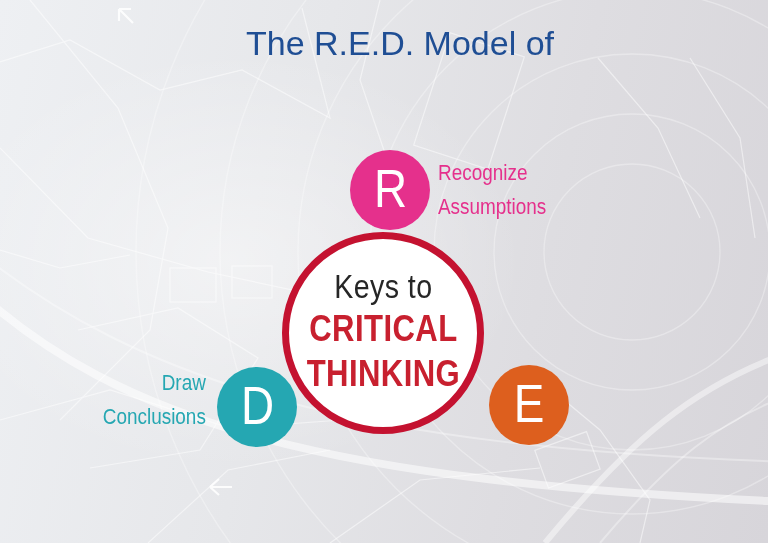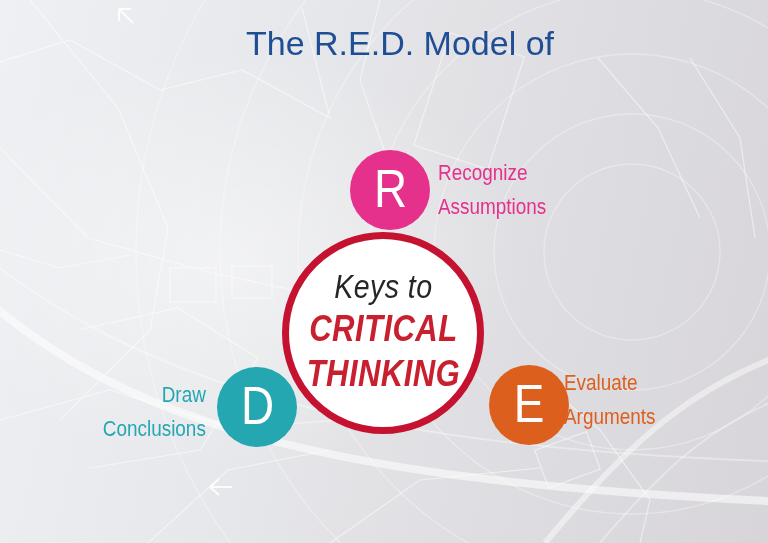--- a/index.html
+++ b/index.html
@@ -50,21 +50,20 @@
   .center-circle {
     position: absolute;
     left: 282px; top: 232px;
     width: 202px; height: 202px;
     box-sizing: border-box;
     background: #ffffff;
     border: 7px solid #c41230;
     border-radius: 50%;
     display: flex; align-items: center; justify-content: center;
     z-index: 4;
-    font-style: italic;
   }
   .center-text {
     text-align: center;
     transform: scaleX(0.84);
     transform-origin: 50% 50%;
     margin-top: -4px;
   }
   .center-text .keys {
     color: #262626;
     font-size: 34px; line-height: 40px;
@@ -83,21 +82,21 @@
     font-size: 22px; line-height: 34px;
     font-weight: 400;
     z-index: 2;
     white-space: nowrap;
   }
   .node-label .inner { display: inline-block; transform: scaleX(0.86); }
   .label-recognize { left: 438px; top: 156px; color: #e5308c; }
   .label-recognize .inner { transform-origin: 0 50%; }
   .label-evaluate { left: 564px; top: 366px; color: #dd5f1e; }
   .label-evaluate .inner { transform-origin: 0 50%; }
-  .label-draw { right: 562px; top: 366px; text-align: right; color: #25a7b2; margin-top: 12px; }
+  .label-draw { right: 562px; top: 366px; text-align: right; color: #25a7b2; }
   .label-draw .inner { transform-origin: 100% 50%; }
 </style>
 </head>
 <body>
 
 <div class="stage">
 
   <svg class="bg-svg" width="768" height="543" viewBox="0 0 768 543" aria-hidden="true">
     <g fill="none" stroke="#ffffff">
 
@@ -152,26 +151,20 @@
   <div class="node-label label-recognize">
     <span class="inner">
       <span>Recognize</span><br>
       <span>Assumptions</span>
     </span>
   </div>
 
   <div class="badge badge-e">
     <span class="letter">E</span>
   </div>
-  <div class="node-label label-evaluate">
-    <span class="inner">
-      <span>Evaluate</span><br>
-      <span>Arguments</span>
-    </span>
-  </div>
 
   <div class="badge badge-d">
     <span class="letter">D</span>
   </div>
   <div class="node-label label-draw">
     <span class="inner">
       <span>Draw</span><br>
       <span>Conclusions</span>
     </span>
   </div>

